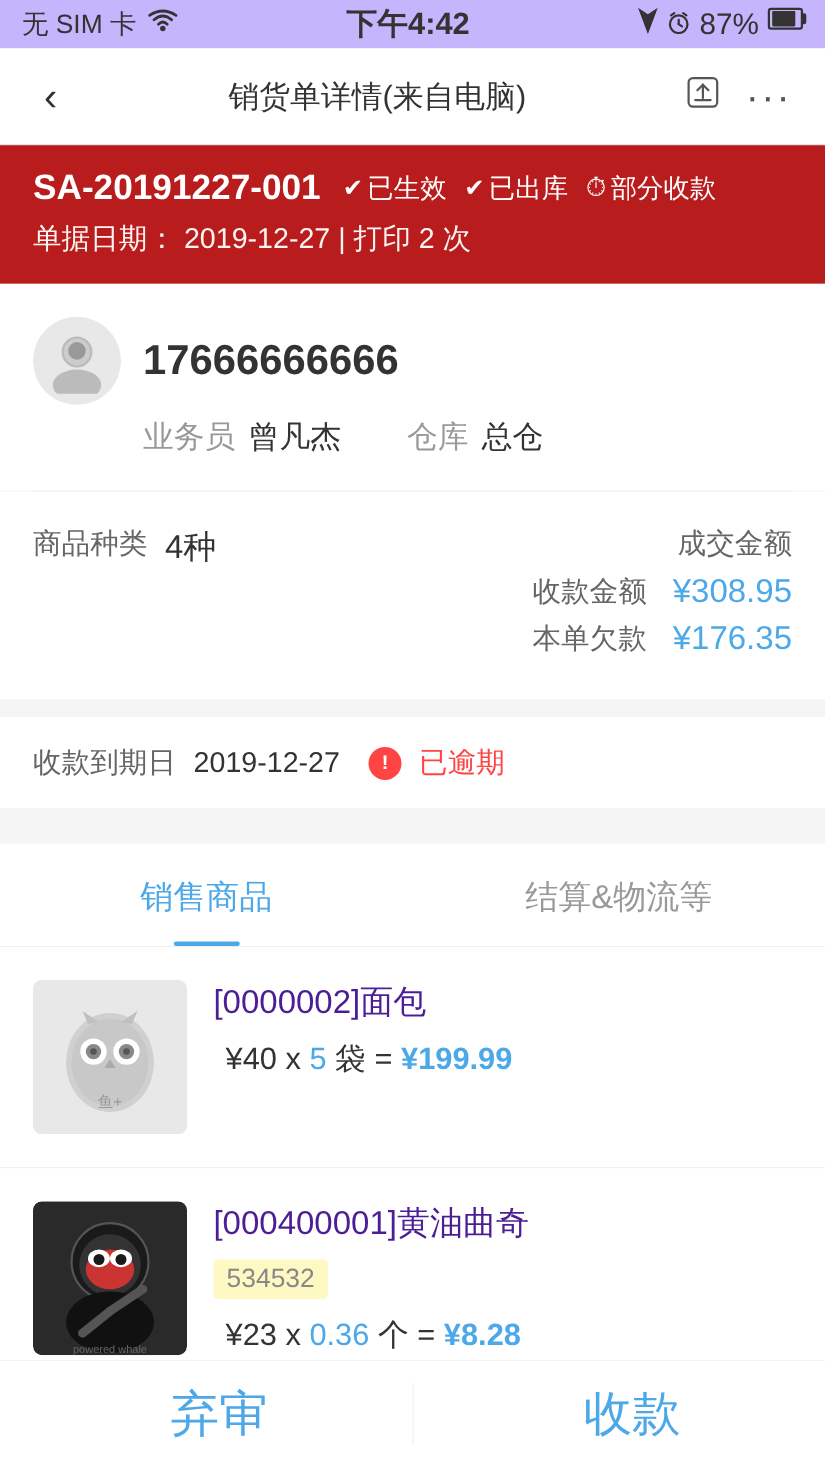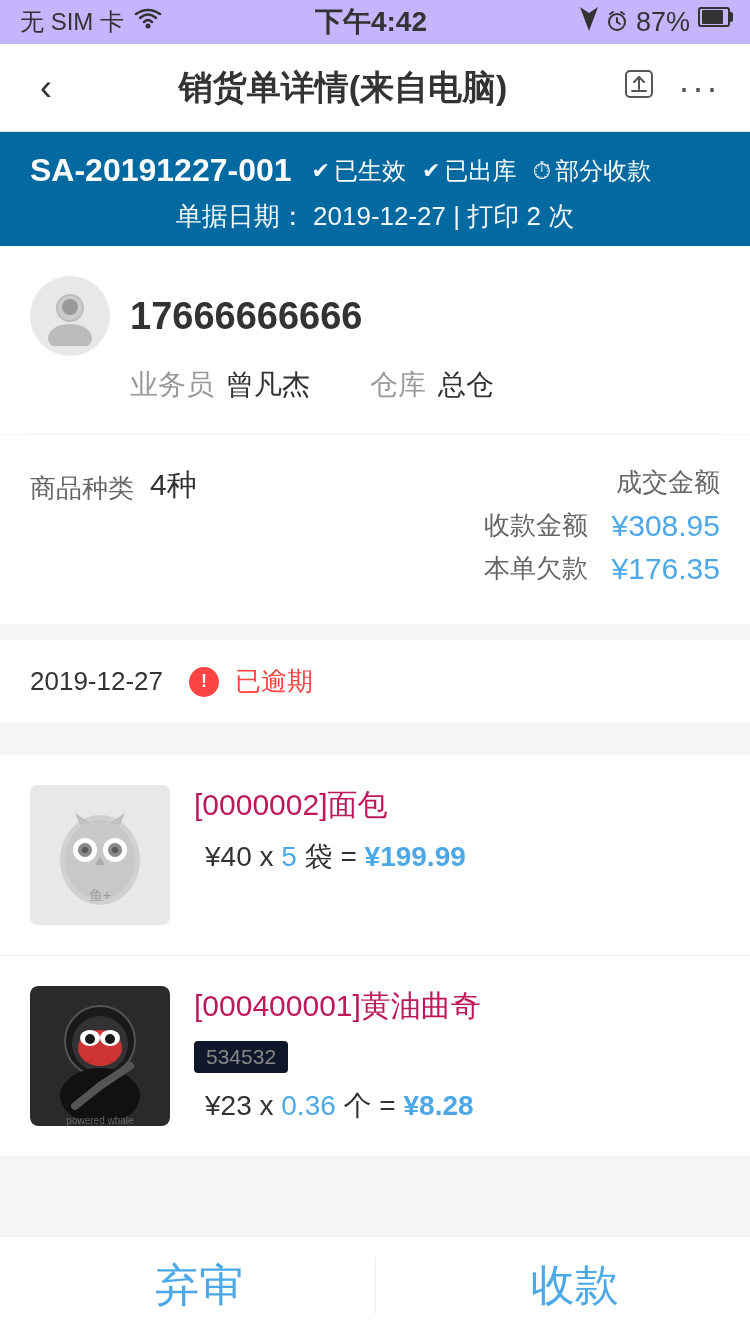--- a/index.html
+++ b/index.html
@@ -48,39 +48,38 @@
       padding: 0 30px;
       border-bottom: 1px solid #e0e0e0;
     }
     .nav-back {
       font-size: 36px;
       color: #333;
       cursor: pointer;
       padding: 10px;
     }
     .nav-title {
-      font-size: 34px;
-      font-weight: 700;
+      font-size: 28px;
+      font-weight: 400;
       color: #333;
     }
     .nav-right {
       display: flex; align-items: center; gap: 24px;
     }
     .nav-icon {
       font-size: 30px;
       color: #555;
       cursor: pointer;
     }
 
     
     .header-banner {
-      background: #0369a1;
-      padding: 20px 30px 12px;
+      background: #b91c1c;
+      padding: 20px 30px 24px;
       color: #fff;
-      text-align: center;
     }
     .banner-top {
       display: flex; align-items: center; gap: 20px; margin-bottom: 10px;
     }
     .order-number {
       font-size: 32px;
       font-weight: 700;
       color: #fff;
     }
     .status-badges {
@@ -144,21 +143,21 @@
 
     
     .summary-section {
       background: #fff;
       padding: 30px;
       display: flex;
       justify-content: space-between;
     }
     .summary-left { }
     .summary-item {
-      display: flex; align-items: flex-end; gap: 16px;
+      display: flex; align-items: flex-start; gap: 16px;
       margin-bottom: 6px;
     }
     .summary-label { font-size: 26px; color: #666; }
     .summary-count { font-size: 30px; color: #333; font-weight: 500; }
     .summary-right { text-align: right; }
     .amount-item {
       display: flex; justify-content: flex-end; align-items: center; gap: 12px;
       margin-bottom: 8px;
     }
     .amount-label { font-size: 26px; color: #666; }
@@ -230,28 +229,28 @@
       width: 140px; height: 140px;
       background: #f0f0f0;
       border-radius: 8px;
       flex-shrink: 0;
       display: flex; align-items: center; justify-content: center;
       overflow: hidden;
     }
     .product-info { flex: 1; }
     .product-name {
       font-size: 30px;
-      color: #be185d;
+      color: #4c1d95;
       margin-bottom: 12px;
     }
     .product-tag {
       display: inline-block;
-      background: #0f172a;
+      background: #fef9c3;
       color: #888;
-      font-size: 21px;
+      font-size: 24px;
       padding: 4px 12px;
       border-radius: 4px;
       margin-bottom: 14px;
     }
     .product-price {
       font-size: 28px;
       color: #333;
       margin-left: 11px;
     }
     .price-qty { color: #4da8e8; }
@@ -404,28 +403,37 @@
     <div class="amount-item">
       <span class="amount-label">本单欠款</span>
       <span class="amount-value">¥176.35</span>
     </div>
   </div>
 </div>
 
 <div class="section-divider"></div>
 
 <div class="overdue-section">
+  <span class="overdue-label">收款到期日</span>
   <span class="overdue-date">2019-12-27</span>
   <span class="overdue-icon">!</span>
   <span class="overdue-text">已逾期</span>
 </div>
 
 <div class="section-divider"></div>
 
 <div class="tabs-section">
+  <div class="tabs-row">
+    <div class="tab-item active">
+      <span>销售商品</span>
+    </div>
+    <div class="tab-item">
+      <span>结算&amp;物流等</span>
+    </div>
+  </div>
 
   <div class="product-list">
 
     <div class="product-item">
       <div class="product-thumb">
 
         <svg width="140" height="140" viewBox="0 0 140 140" xmlns="http://www.w3.org/2000/svg">
           <rect width="140" height="140" fill="#e8e8e8"></rect>
           <ellipse cx="70" cy="75" rx="40" ry="45" fill="#d0d0d0"></ellipse>
           <ellipse cx="70" cy="75" rx="35" ry="40" fill="#c8c8c8"></ellipse>

